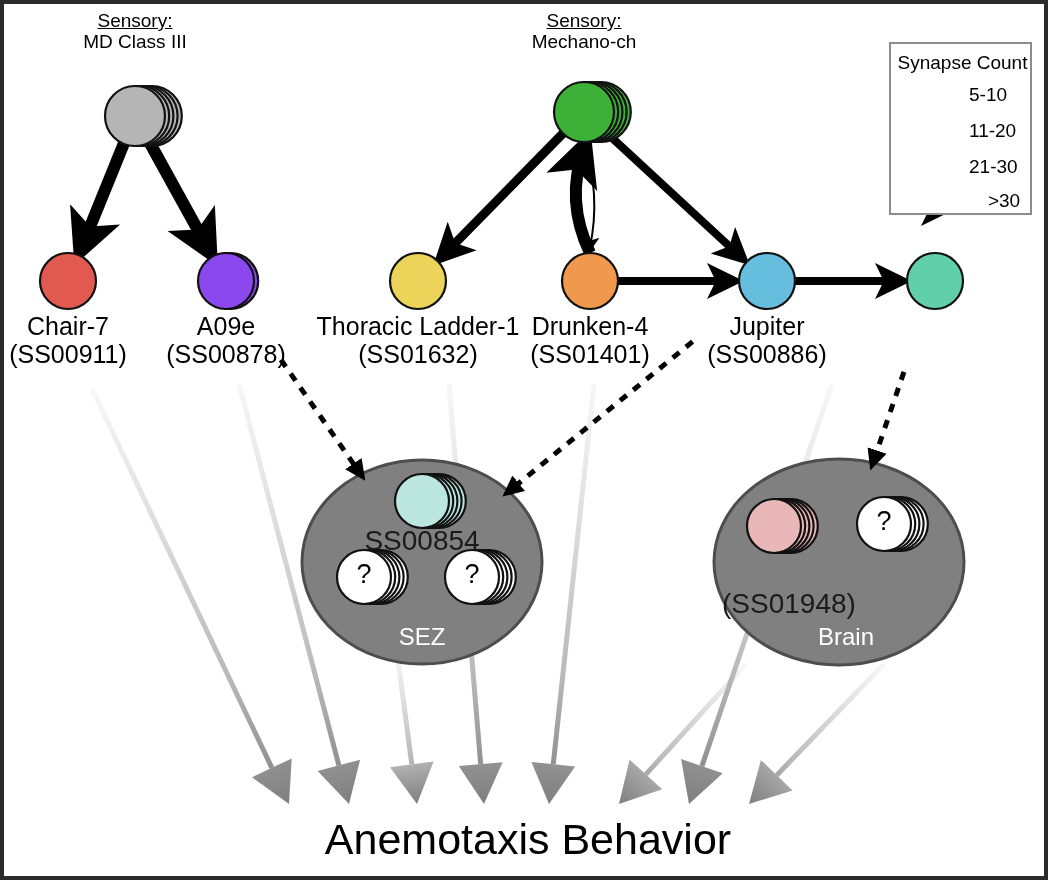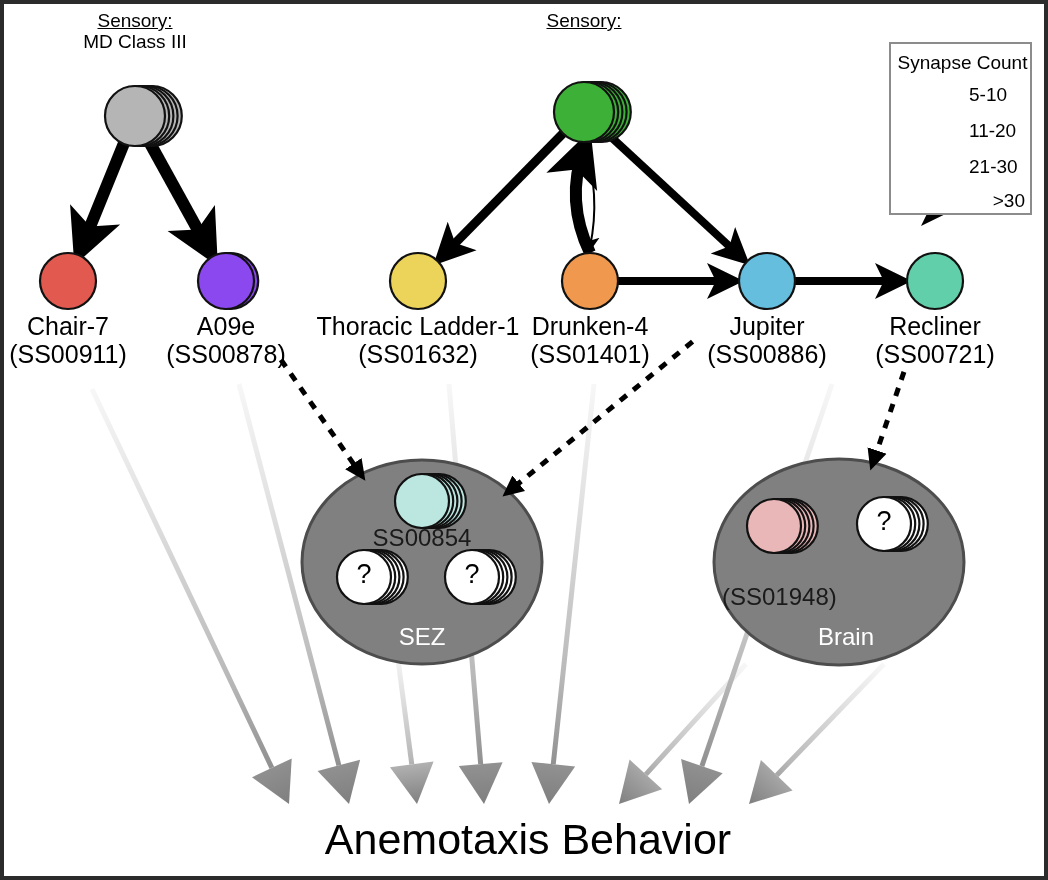--- a/index.html
+++ b/index.html
@@ -42,21 +42,21 @@
     text-decoration: underline;
   }
   .node-lbl {
     font-size: 25px;
   }
   .region-lbl {
     font-size: 24px;
     color: #ffffff;
   }
   .inner-lbl {
-    font-size: 24px;
+    font-size: 28px;
     color: #1a1a1a;
   }
   .legend-title {
     font-size: 19px;
   }
   .legend-item-lbl {
     font-size: 19px;
   }
   .behavior-title {
     font-size: 43px;
@@ -287,20 +287,21 @@
       </g>
   </svg>
 
   <div class="lbl sensory-head" style="left:31px; top:6px; width:200px;">
     <u>Sensory:</u><br>
     <span>MD Class III</span>
   </div>
 
   <div class="lbl sensory-head" style="left:480px; top:6px; width:200px;">
     <u>Sensory:</u><br>
+    <span>Mechano-ch</span>
   </div>
 
   <div class="lbl node-lbl" style="left:-36px; top:308px; width:200px;">
     <span>Chair-7</span><br>
     <span>(SS00911)</span>
   </div>
   <div class="lbl node-lbl" style="left:122px; top:308px; width:200px;">
     <span>A09e</span><br>
     <span>(SS00878)</span>
   </div>
@@ -308,41 +309,37 @@
     <span>Thoracic Ladder-1</span><br>
     <span>(SS01632)</span>
   </div>
   <div class="lbl node-lbl" style="left:486px; top:308px; width:200px;">
     <span>Drunken-4</span><br>
     <span>(SS01401)</span>
   </div>
   <div class="lbl node-lbl" style="left:663px; top:308px; width:200px;">
     <span>Jupiter</span><br>
     <span>(SS00886)</span>
-  </div>
-  <div class="lbl node-lbl" style="left:831px; top:308px; width:200px;">
-    <span>Recliner</span><br>
-    <span>(SS00721)</span>
   </div>
 
   <div class="lbl inner-lbl" style="left:318px; top:521px; width:200px;">SS00854</div>
   <div class="lbl region-lbl" style="left:368px; top:620px; width:100px;">SEZ</div>
 
   <div class="lbl inner-lbl" style="left:718px; top:553px; width:260px; text-align:left;">
     <br>
     <span>(SS01948)</span>
   </div>
   <div class="lbl region-lbl" style="left:792px; top:620px; width:100px;">Brain</div>
 
   <div class="legend-box" style="left:885px; top:38px; width:143px; height:173px;">
     <div class="lbl legend-title" style="left:0px; top:8px; width:143px;">Synapse Count</div>
     <div class="lbl legend-item-lbl" style="left:78px; top:40px; width:70px; text-align:left;">5-10</div>
     <div class="lbl legend-item-lbl" style="left:78px; top:76px; width:70px; text-align:left;">11-20</div>
     <div class="lbl legend-item-lbl" style="left:78px; top:112px; width:70px; text-align:left;">21-30</div>
-    <div class="lbl legend-item-lbl" style="left:64px; top:146px; width:70px; text-align:right;">&gt;30</div>
+    <div class="lbl legend-item-lbl" style="left:78px; top:146px; width:70px; text-align:center;">&gt;30</div>
   </div>
 
   <div class="lbl behavior-title" style="left:0px; top:811px; width:1048px;">Anemotaxis Behavior</div>
 
   <div id="qmarks">
       <div class="qmark" style="left: 345px; top: 555px; width: 30px;">?</div>
       <div class="qmark" style="left: 453px; top: 555px; width: 30px;">?</div>
       <div class="qmark" style="left: 865px; top: 502px; width: 30px;">?</div>
     </div>
 

